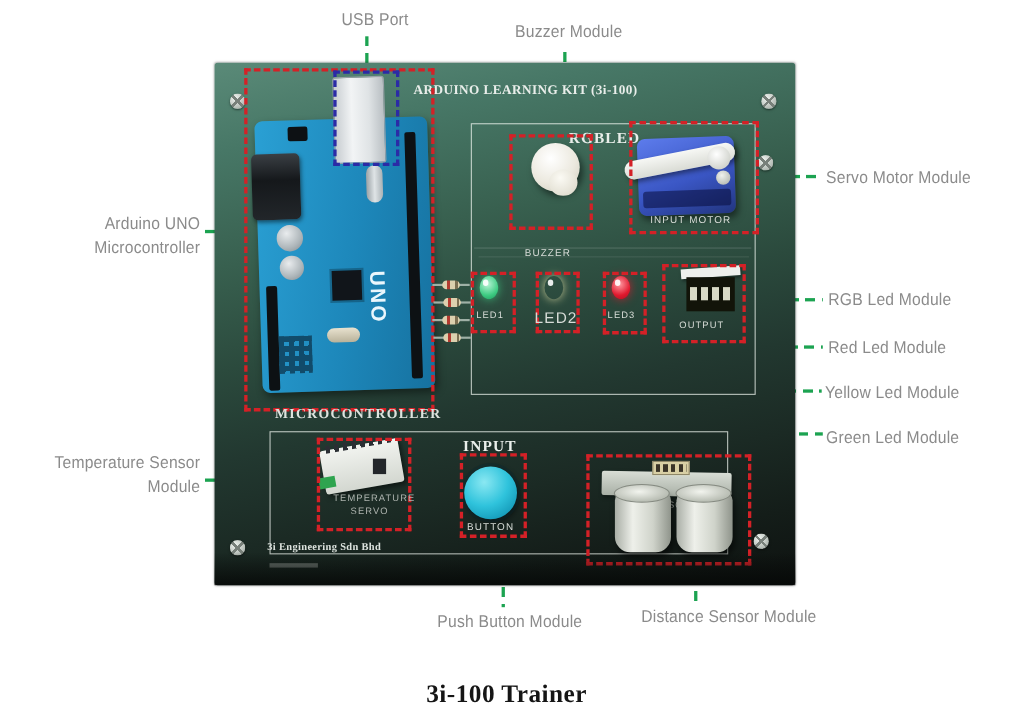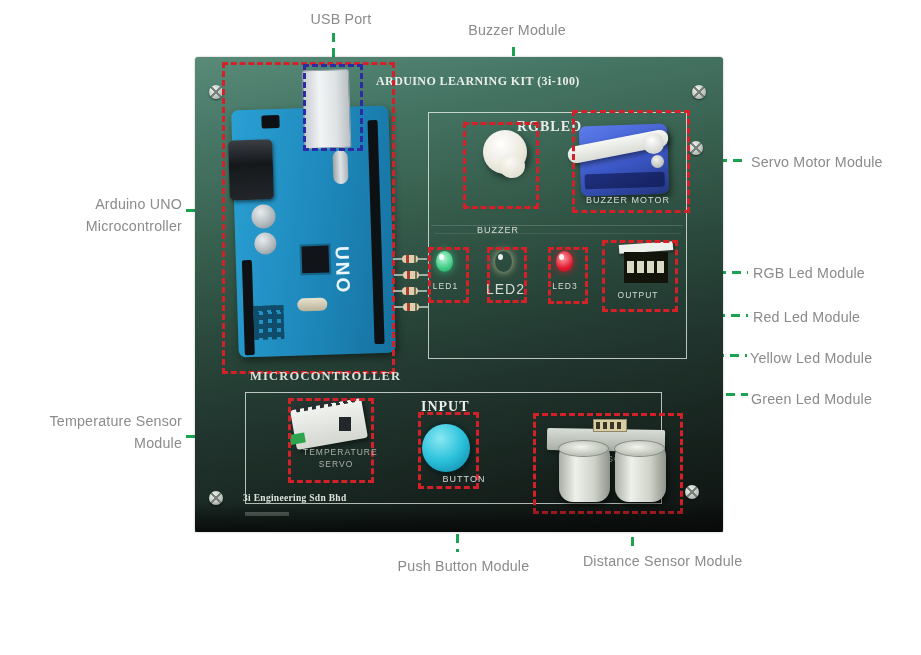--- a/index.html
+++ b/index.html
@@ -228,21 +228,21 @@
     <div class="rbox" style="left:268px;top:65px;width:70px;height:81px;"></div>
     <div class="silk" style="left:272px;top:129px;width:62px;margin-top:39px;">BUZZER</div>
 
     <div class="servo-body">
       <div class="servo-band"></div>
     </div>
     <div class="servo-horn"></div>
     <div class="servo-hub"></div>
     <div class="servo-pot"></div>
     <div class="rbox" style="left:377px;top:53px;width:112px;height:97px;"></div>
-    <div class="silk" style="left:380px;top:138px;width:106px;">BUZZER MOTOR</div>
+    <div class="silk" style="left:380px;top:138px;width:106px;">INPUT MOTOR</div>
 
     <div class="led" style="left:241px;top:194px;background:radial-gradient(circle at 42% 35%,#b9f4d6,var(--led1-green) 60%,#1d9a5c);box-shadow:0 0 9px rgba(62,203,130,.8);"></div>
     <div class="led" style="left:300px;top:194px;background:radial-gradient(circle at 42% 35%,#fffdе8,var(--led2-yellow) 60%,#d6cd85);box-shadow:0 0 9px rgba(239,233,172,.8);"></div>
     <div class="led" style="left:361px;top:194px;background:radial-gradient(circle at 42% 35%,#ff9aa2,var(--led3-red) 60%,#a80f20);box-shadow:0 0 9px rgba(224,25,46,.8);"></div>
     <div class="rbox" style="left:233px;top:190px;width:35px;height:50px;"></div>
     <div class="rbox" style="left:292px;top:190px;width:34px;height:50px;"></div>
     <div class="rbox" style="left:353px;top:190px;width:34px;height:51px;"></div>
     <div class="silk" style="left:232px;top:224px;width:37px;font-size:8.5px;">LED1</div>
     <div class="silk" style="left:291px;top:224px;width:36px;font-size:14px;">LED2</div>
     <div class="silk" style="left:352px;top:224px;width:36px;font-size:8.5px;">LED3</div>
@@ -253,26 +253,27 @@
     <div class="silk" style="left:415px;top:233px;width:56px;font-size:8.5px;">OUTPUT</div>
 
     <div class="temp"></div>
     <div class="temp-chip"></div>
     <div class="rbox" style="left:93px;top:341px;width:80px;height:79px;"></div>
     <div class="silk" style="left:108px;top:390px;width:66px;font-size:8.5px;color:#adb3ae;">TEMPERATURE</div>
     <div class="silk" style="left:118px;top:402px;width:46px;font-size:8.5px;color:#adb3ae;">SERVO</div>
 
     <div class="pushbtn"></div>
     <div class="rbox" style="left:223px;top:355px;width:55px;height:71px;"></div>
-    <div class="silk" style="left:222px;top:417px;width:58px;margin-left:18px;">BUTTON</div>
+    <div class="silk" style="left:222px;top:417px;width:58px;">BUTTON</div>
 
     <div class="dist-pcb"></div>
     <div class="dist-chip"></div>
     <div class="silk" style="left:408px;top:397px;width:30px;font-size:8.5px;color:#b6bbb5;">SOR</div>
     <div class="cyl" style="left:364px;top:390px;"></div>
     <div class="cyl" style="left:420px;top:390px;"></div>
     <div class="rbox" style="left:338px;top:356px;width:144px;height:95px;"></div>
 
     <div class="serifw" style="left:48px;top:436px;font-size:9.5px;letter-spacing:.3px;color:#dde3de;">3i Engineering Sdn Bhd</div>
     <div class="smallprint"></div>
   </div>
 
+  <div class="caption">3i-100 Trainer</div>
 </div>
 
 </body></html>

